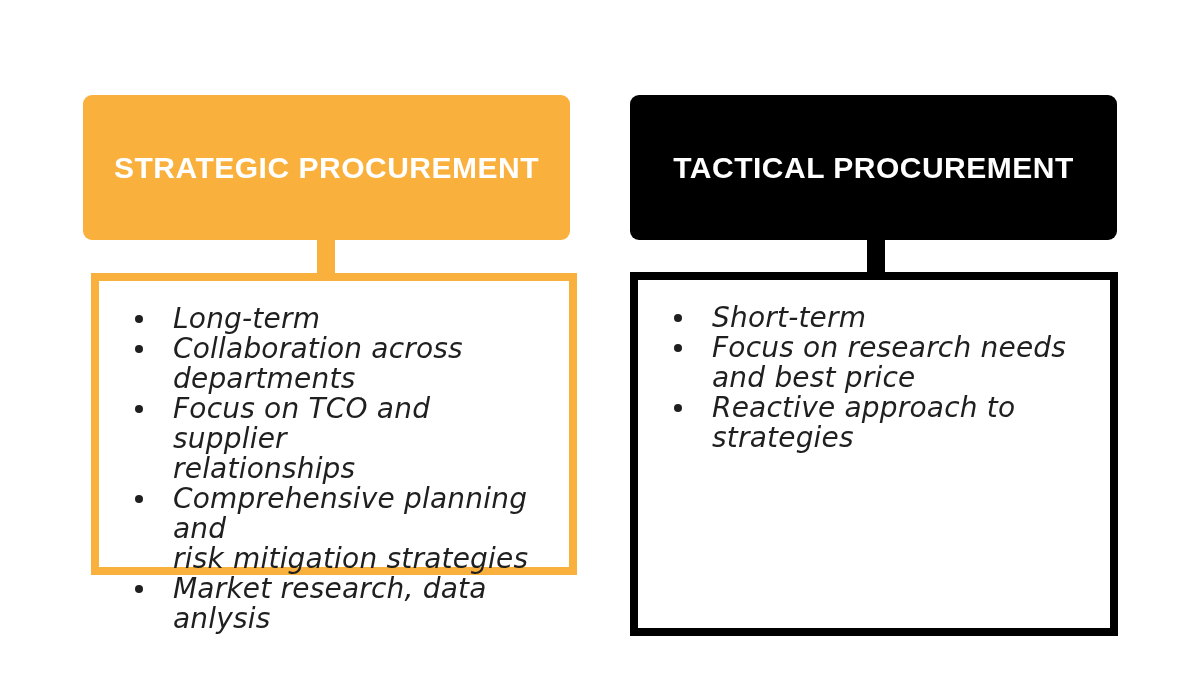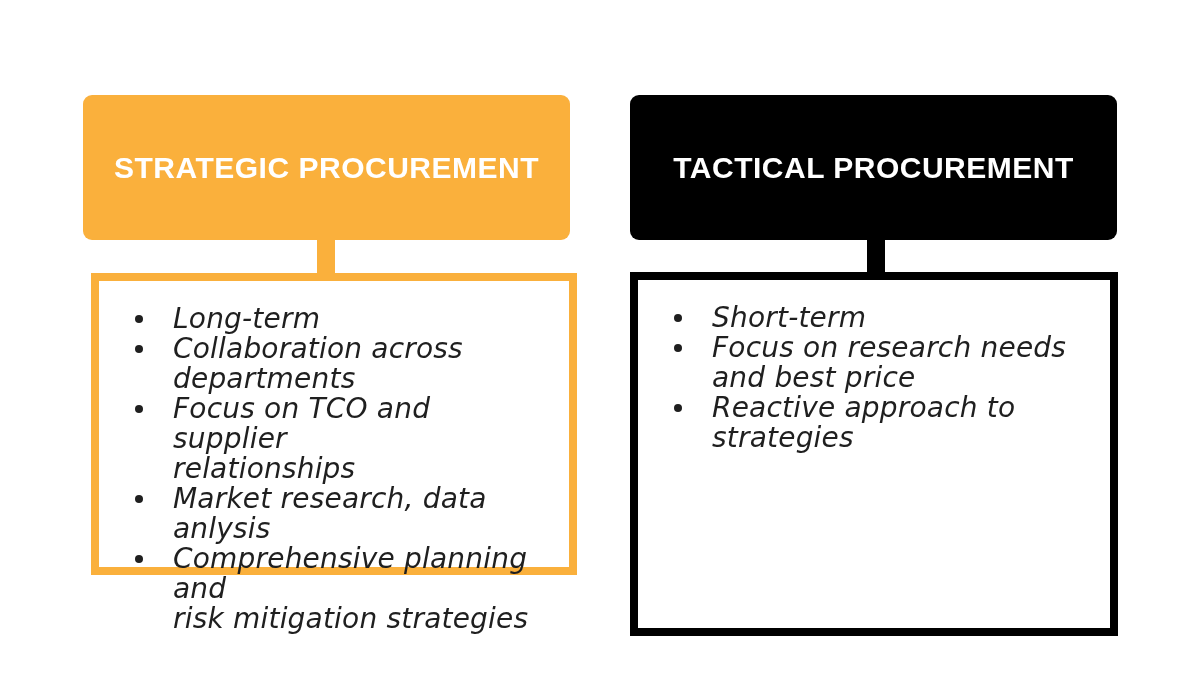--- a/index.html
+++ b/index.html
@@ -115,26 +115,26 @@
           <span class="bullet-text">Collaboration across
 departments</span>
         </li>
 
         <li>
           <span class="bullet-text">Focus on TCO and supplier
 relationships</span>
         </li>
 
         <li>
-          <span class="bullet-text">Market research, data anlysis</span>
+          <span class="bullet-text">Comprehensive planning and
+risk mitigation strategies</span>
         </li>
 
         <li>
-          <span class="bullet-text">Comprehensive planning and
-risk mitigation strategies</span>
+          <span class="bullet-text">Market research, data anlysis</span>
         </li>
       </ul>
   </div>
 
   <div class="header-box black">
     <div class="header-title">TACTICAL PROCUREMENT</div>
   </div>
   <div class="connector black"></div>
   <div class="content-box black">
     <ul class="bullets">

